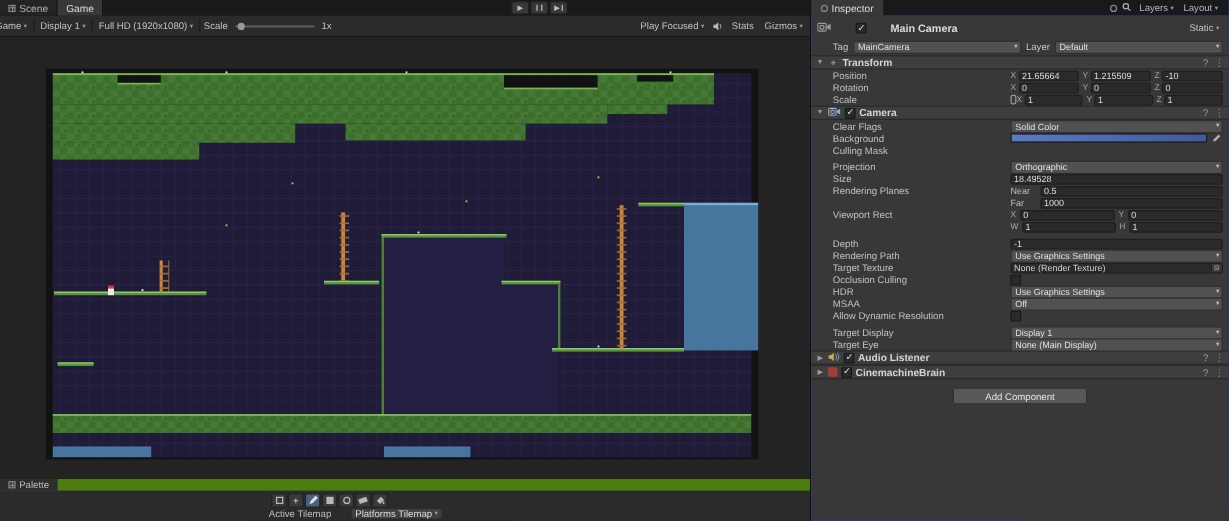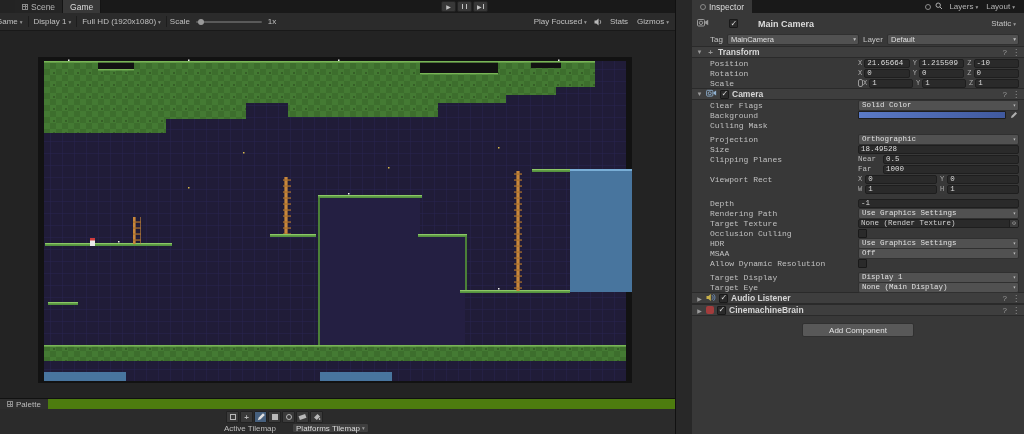--- a/index.html
+++ b/index.html
@@ -1,23 +1,23 @@
 <!DOCTYPE html>
 <html><head>
 <meta charset="utf-8">
 <style>
 * { box-sizing:border-box; margin:0; padding:0; }
 html,body { width:1024px; height:434px; overflow:hidden; }
 body { font-family:"Liberation Sans","DejaVu Sans",sans-serif; font-size:9px; color:#c4c4c4; background:#282828; }
 .app { display:flex; width:1024px; height:434px; }
 .left-pane { width:676px; min-width:676px; display:flex; flex-direction:column; border-right:1px solid #111; overflow:hidden; background:#232323; }
-.right-pane { flex:1; display:flex; flex-direction:column; background:#1d4ed8; overflow:hidden;margin-left:16px; }
-
-
-.tab-row { height:13px; min-height:13px; background:#191919; display:flex; align-items:stretch; position:relative;margin-left:15px; }
+.right-pane { flex:1; display:flex; flex-direction:column; background:#1d4ed8; overflow:hidden; }
+
+
+.tab-row { height:13px; min-height:13px; background:#191919; display:flex; align-items:stretch; position:relative; }
 .tab { display:flex; align-items:center; gap:3px; padding:0 7px; font-size:8.5px; color:#b4b4b4; background:#242424; border-right:1px solid #141414; }
 .tab.active { background:#383838; color:#dcdcdc; }
 .icon-grid { width:6px; height:6px; border:1px solid #8a8a8a;
   background:linear-gradient(#8a8a8a,#8a8a8a) 50% 0/1px 100% no-repeat,
              linear-gradient(#8a8a8a,#8a8a8a) 0 50%/100% 1px no-repeat; }
 .play-controls { position:absolute; left:426px; top:1px; display:flex; gap:1px; }
 .pbtn { width:15px; height:11px; background:#383838; border:1px solid #232323; border-radius:2px; display:flex; align-items:center; justify-content:center; color:#c0c0c0; font-size:6px; }
 .pausebars { width:5px; height:5px; border-left:1.5px solid #c0c0c0; border-right:1.5px solid #c0c0c0; }
 .stepbar { display:inline-block; width:1.5px; height:5px; background:#c0c0c0; margin-left:1px; }
 
@@ -65,21 +65,21 @@
 .cb.checked::after { content:"✓"; position:absolute; left:0.5px; top:-1.5px; font-size:8px; color:#dcdcdc; }
 .static-dd { margin-left:auto; display:flex; align-items:center; gap:2px; font-size:8px; padding:1px 3px; }
 .static-dd::after { content:"▾"; font-size:5.5px; color:#9a9a9a; }
 .tag-row { height:14px; display:flex; align-items:center; gap:4px; padding:0 5px 0 18px; font-size:8px;text-align:right; }
 .dd { flex:1; height:11px; background:#515151; border:1px solid #303030; border-radius:2px; display:flex; align-items:center; padding:0 9px 0 3px; font-size:7.5px; color:#e0e0e0; position:relative; overflow:hidden; white-space:nowrap; }
 .dd::after { content:"▾"; position:absolute; right:2px; top:1.5px; font-size:5.5px; color:#c0c0c0; }
 .comp-header { height:12px; min-height:12px; background:#3e3e3e; border-top:1px solid #2a2a2a; border-bottom:1px solid #2a2a2a; display:flex; align-items:center; gap:3px; padding:0 4px; }
 .comp-title { font-weight:bold; font-size:8.5px; color:#d6d6d6; }
 .fold { font-size:6px; color:#9a9a9a; width:7px; text-align:center; }
 .hdr-right { margin-left:auto; display:flex; gap:5px; color:#9a9a9a; font-size:8px; align-items:center; }
-.irow { height:10px; display:flex; align-items:center; padding:0 5px 0 18px; font-size:8px;font-family:Liberation Mono, monospace; }
+.irow { height:10px; display:flex; align-items:center; padding:0 5px 0 18px; font-size:8px; }
 .ilabel { width:148px; min-width:148px; color:#c0c0c0; white-space:nowrap; overflow:hidden; }
 .ctrl { flex:1; display:flex; align-items:center; gap:3px; min-width:0; }
 .tf { flex:1; height:9px; background:#2a2a2a; border:1px solid #1e1e1e; border-radius:2px; display:flex; align-items:center; padding:0 2px; font-size:7.5px; color:#dcdcdc; overflow:hidden; white-space:nowrap; }
 .axis { font-size:7px; color:#aaa; }
 .vgroup { flex:1; display:flex; align-items:center; gap:2px; min-width:0; }
 .sub { width:22px; min-width:22px; font-size:7.5px; color:#bdbdbd; }
 .swatch { flex:1; height:8px; border-radius:1px; border:1px solid #1e1e1e; background:linear-gradient(90deg,#5b7ac6,#40599e); }
 .picker { width:10px; display:flex; align-items:center; justify-content:center; }
 .objfield { flex:1; height:9px; background:#2a2a2a; border:1px solid #1e1e1e; border-radius:2px; display:flex; align-items:center; font-size:7.5px; color:#cfcfcf; overflow:hidden; }
 .objfield .txt { flex:1; padding:0 2px; white-space:nowrap; overflow:hidden; }
@@ -468,21 +468,21 @@
             </div>
           </div>
       </div>
       <div class="irow">
         <span class="ilabel">Size</span>
         <div class="ctrl">
             <span class="tf">18.49528</span>
           </div>
       </div>
       <div class="irow">
-        <span class="ilabel">Clipping Planes</span>
+        <span class="ilabel">Rendering Planes</span>
         <div class="ctrl">
             <span class="sub">Near</span>
             <span class="tf">0.5</span>
           </div>
       </div>
       <div class="irow">
         <span class="ilabel"></span>
         <div class="ctrl">
             <span class="sub">Far</span>
             <span class="tf">1000</span>

